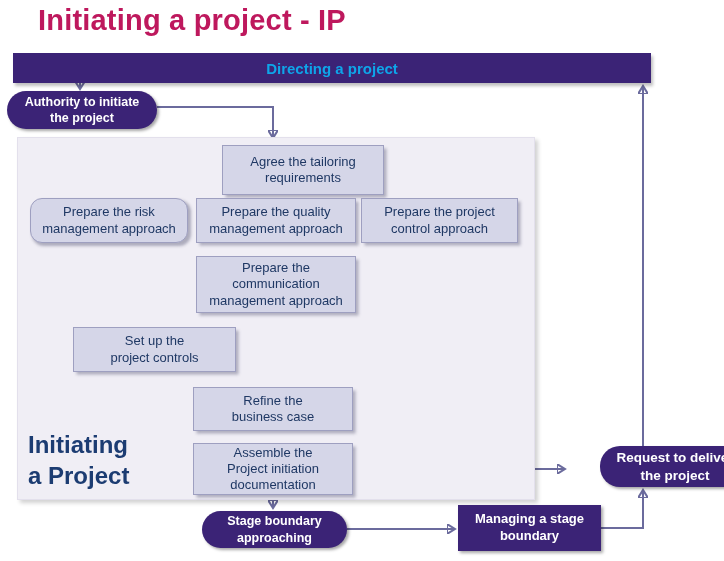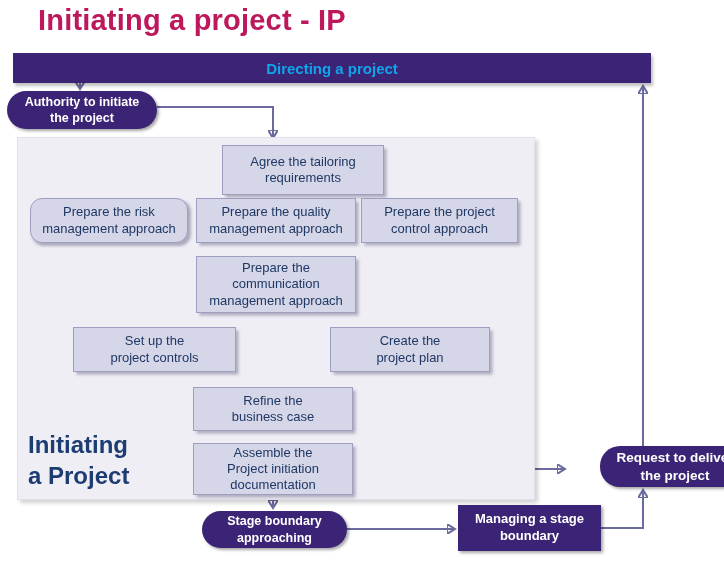--- a/index.html
+++ b/index.html
@@ -103,22 +103,20 @@
   <div class="act" style="left:361px;top:198px;width:157px;height:45px;">Prepare the project
 control approach</div>
 
   <div class="act" style="left:196px;top:256px;width:160px;height:57px;">Prepare the
 communication
 management approach</div>
 
   <div class="act" style="left:73px;top:327px;width:163px;height:45px;">Set up the
 project controls</div>
 
-  <div class="act" style="left:330px;top:327px;width:160px;height:45px;">Create the
-project plan</div>
 
   <div class="act" style="left:193px;top:443px;width:160px;height:52px;">Assemble the
 Project initiation
 documentation</div>
 
   <div class="act" style="left:193px;top:387px;width:160px;height:44px;">Refine the
 business case</div>
 
   <div class="pill" style="left:202px;top:511px;width:145px;height:37px;">Stage boundary
 approaching</div>

